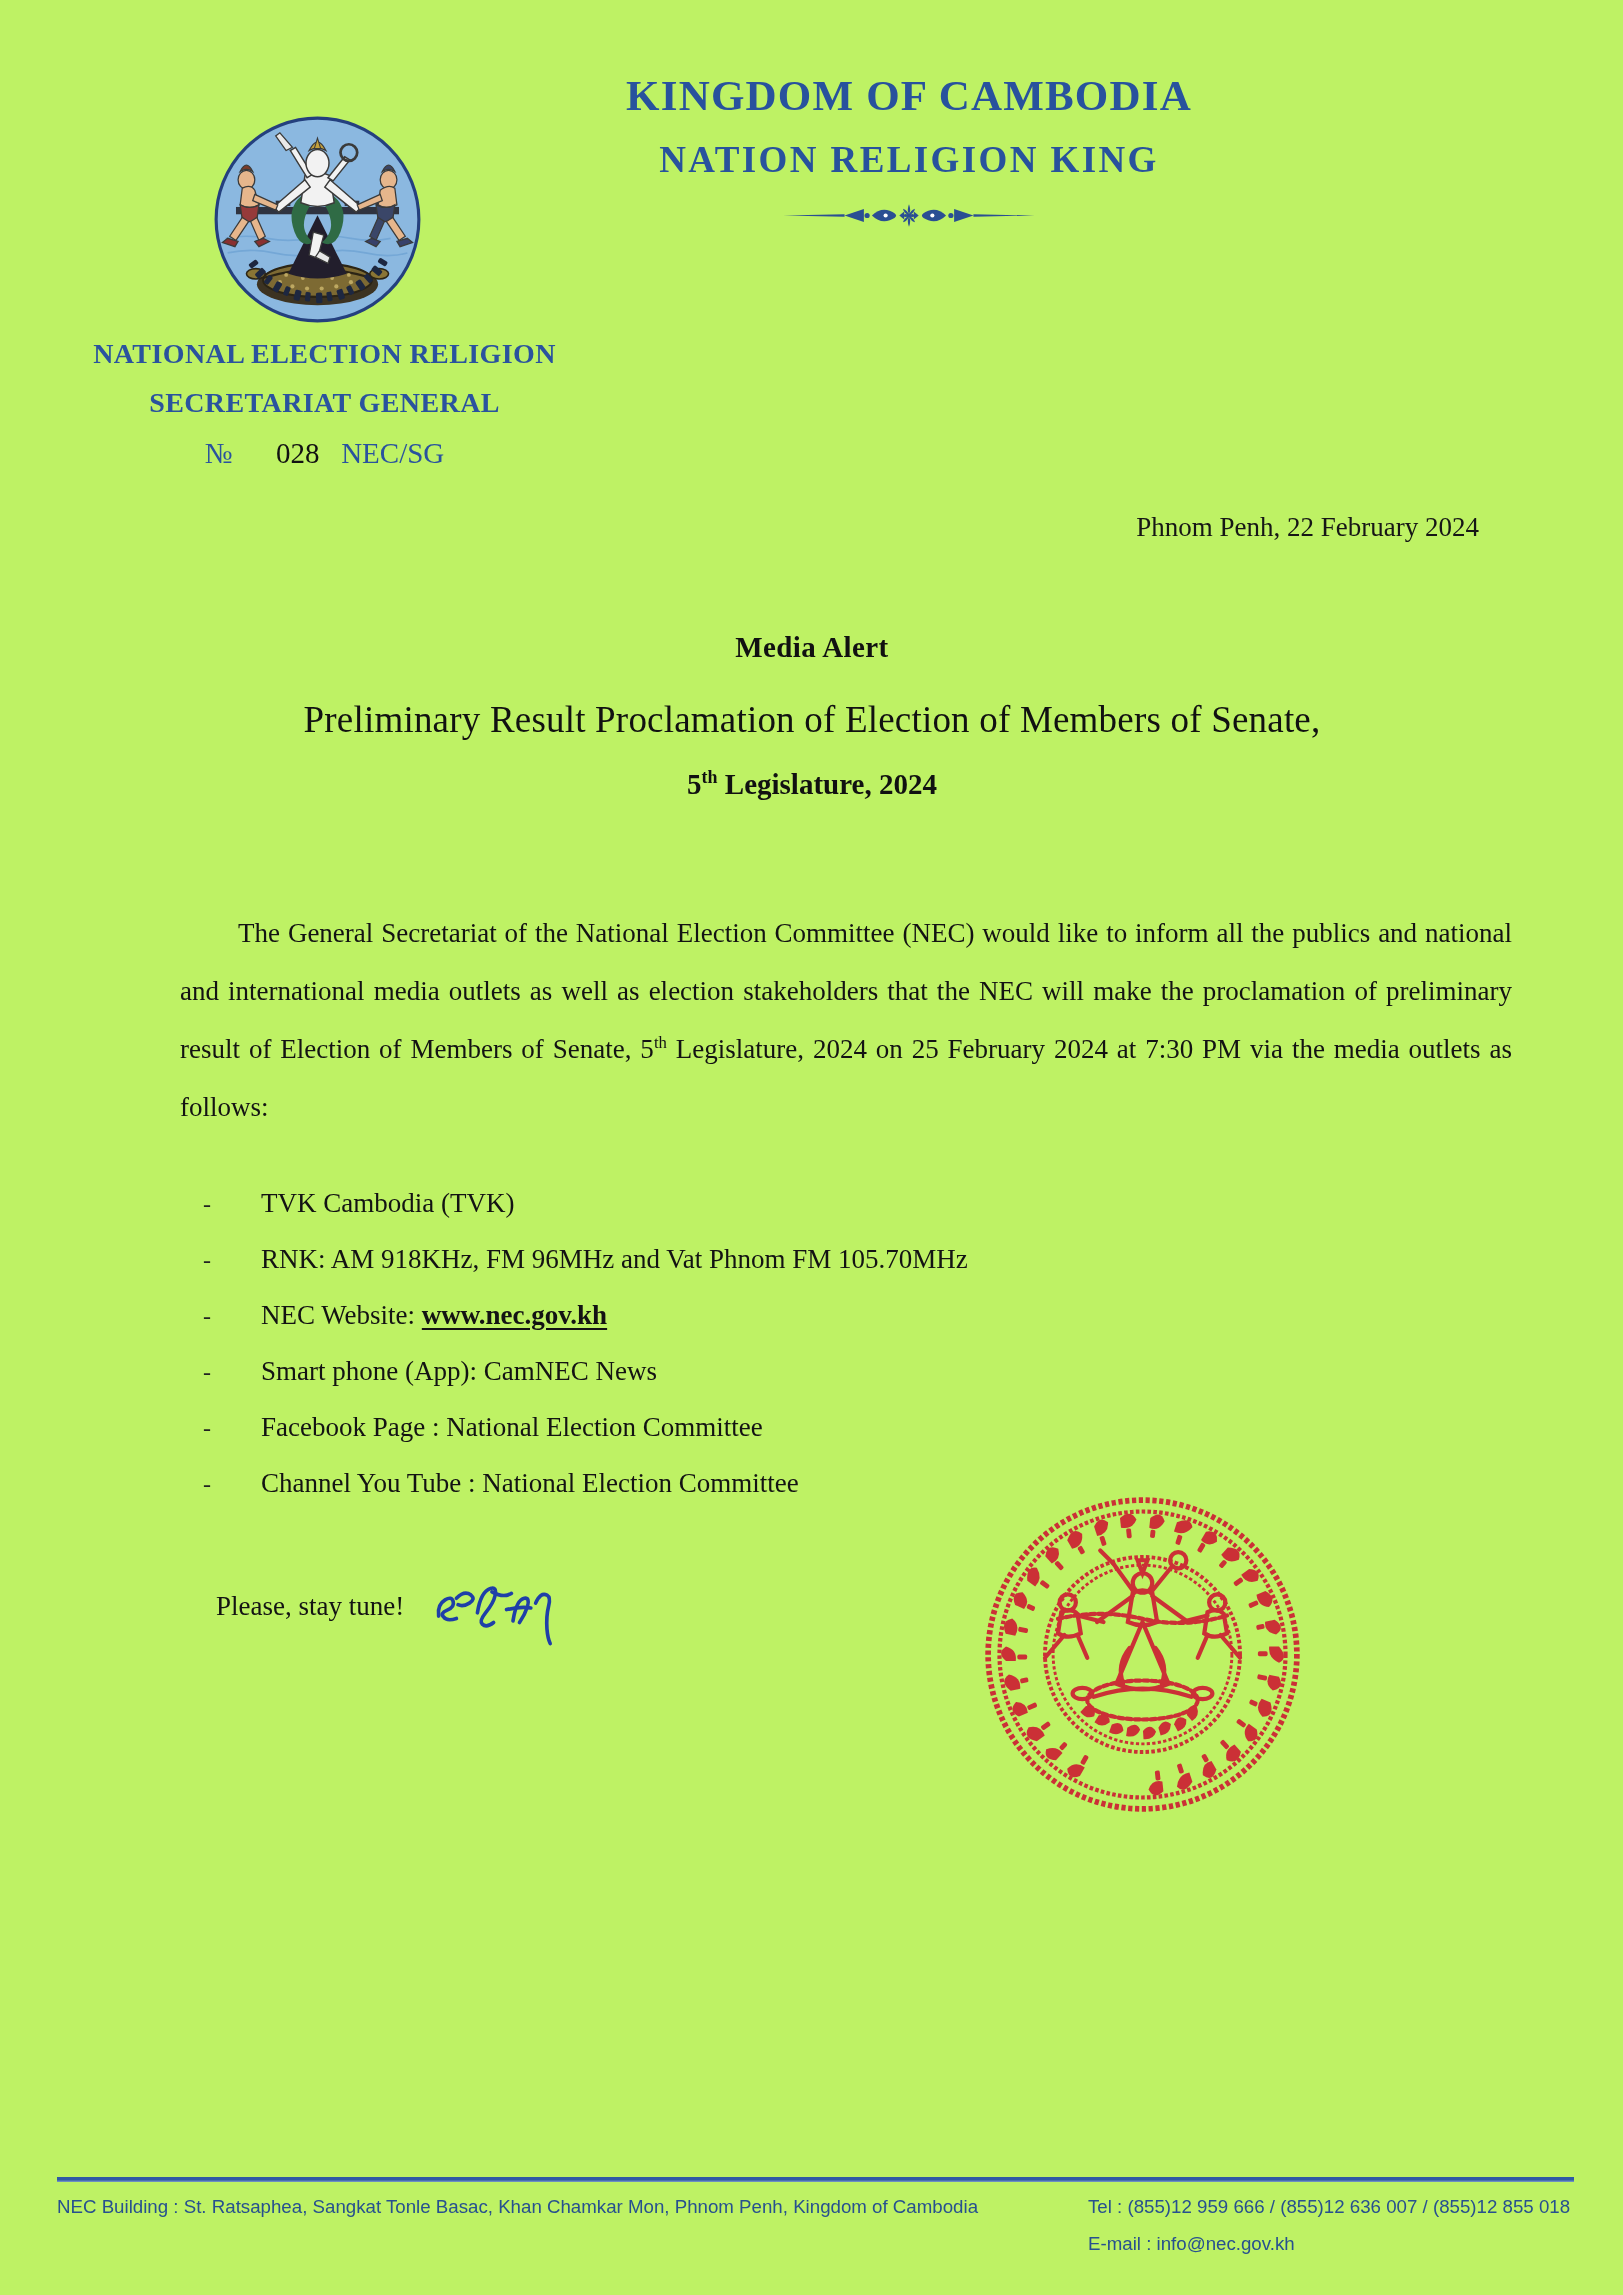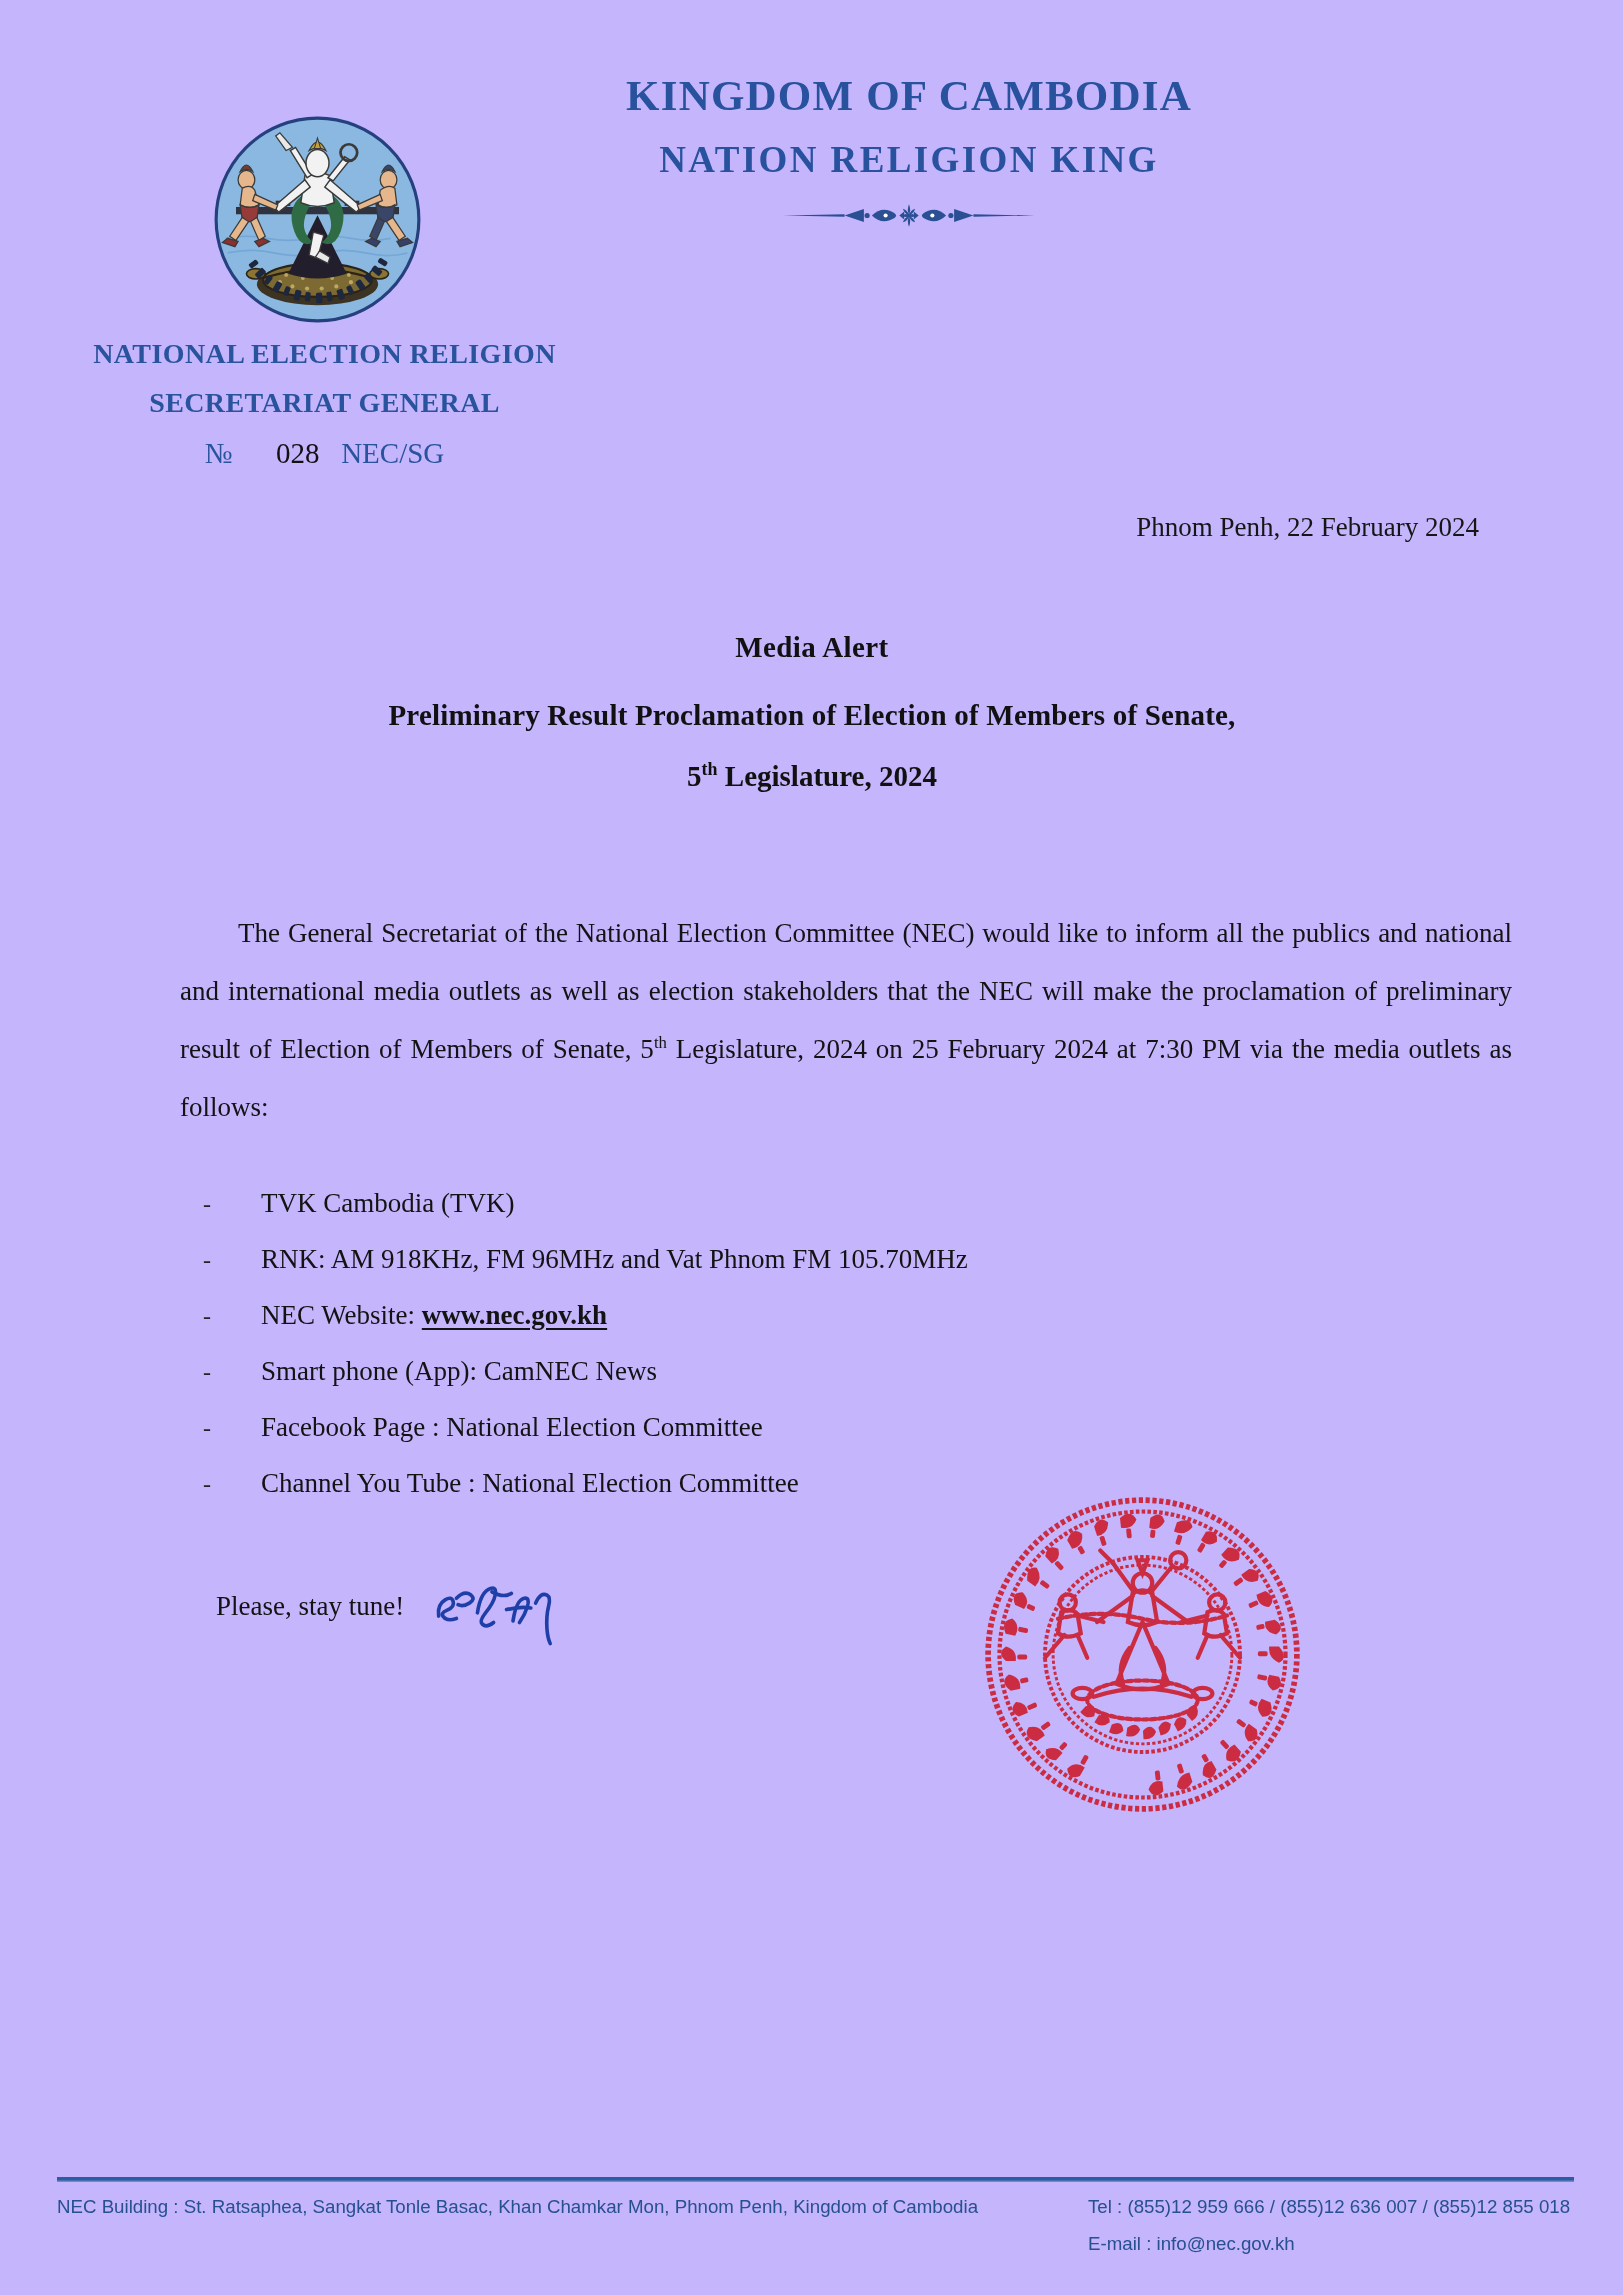--- a/index.html
+++ b/index.html
@@ -9,21 +9,21 @@
   }
   body {
     font-family: "Liberation Serif", serif;
     color: #111111;
   }
 
   .page {
     position: relative;
     width: 1624px;
     height: 2295px;
-    background: #c4b5fd;
+    background: #bef264;
     overflow: hidden;
   }
 
   
   .letterhead {
     position: absolute;
     top: 0; left: 0; right: 0;
     height: 520px;
   }
 
@@ -123,22 +123,22 @@
     letter-spacing: 0.4px;
     line-height: 1.0;
   }
   .title-on {
     font-size: 29px;
     font-weight: bold;
     margin-top: 36px;
     line-height: 1.0;
   }
   .title-sub1 {
-    font-size: 29px;
-    font-weight: bold;
+    font-size: 37px;
+    font-weight: normal;
     margin-top: 39px;
     letter-spacing: 0.2px;
     line-height: 1.0;
   }
   .title-sub2 {
     font-size: 29px;
     font-weight: bold;
     margin-top: 32px;
     line-height: 1.0;
   }

